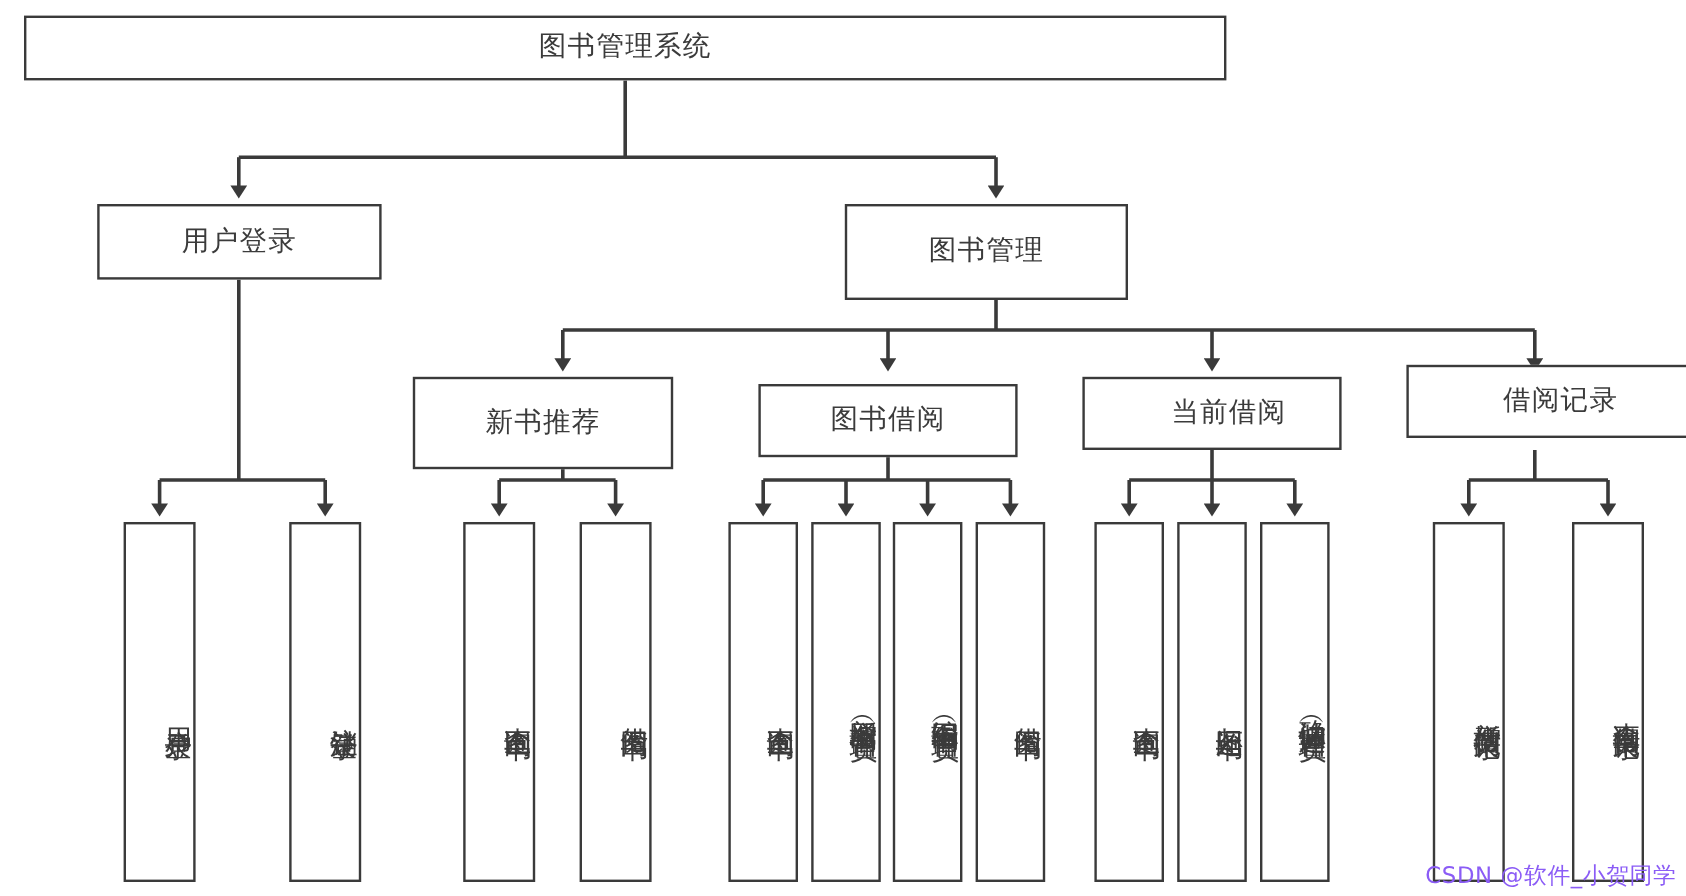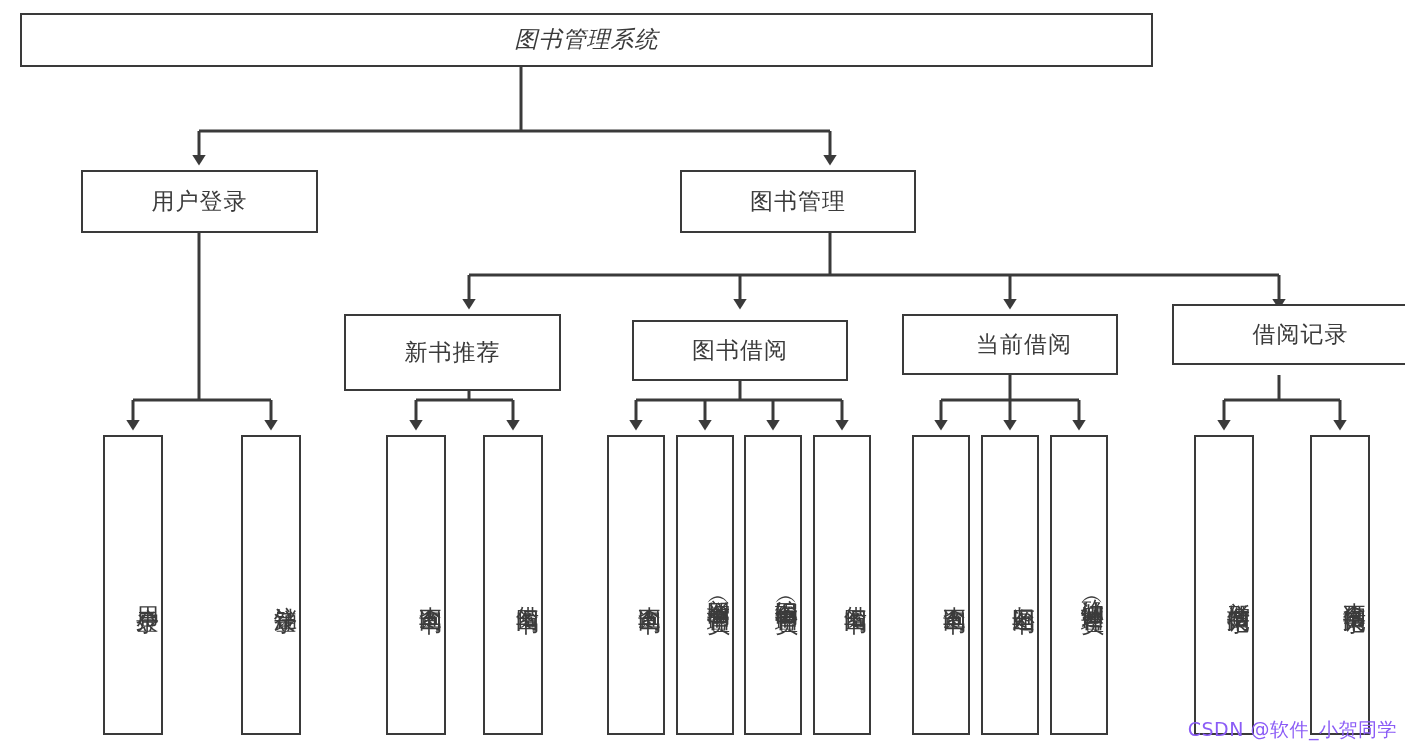--- a/index.html
+++ b/index.html
@@ -113,28 +113,28 @@
       <path d="M1010,400 L1010,421" marker-end="url(#arrow)"></path>
       <path d="M1079,400 L1079,421" marker-end="url(#arrow)"></path>
 
       <path d="M1279,375 L1279,400"></path>
       <path d="M1224,400 L1340,400"></path>
       <path d="M1224,400 L1224,421" marker-end="url(#arrow)"></path>
       <path d="M1340,400 L1340,421" marker-end="url(#arrow)"></path>
     </g>
   </svg>
 
-  <div class="node horiz" style="left:20px; top:13px; width:1133px; height:54px;font-style:italic;">
+  <div class="node horiz" style="left:20px; top:13px; width:1002px; height:54px;">
     <span>图书管理系统</span>
   </div>
 
   <div class="node horiz" style="left:81px; top:170px; width:237px; height:63px;">
     <span>用户登录</span>
   </div>
-  <div class="node horiz" style="left:680px; top:170px; width:236px; height:63px;">
+  <div class="node horiz" style="left:704px; top:170px; width:236px; height:80px;">
     <span>图书管理</span>
   </div>
 
   <div class="node horiz" style="left:344px; top:314px; width:217px; height:77px;">
     <span>新书推荐</span>
   </div>
   <div class="node horiz" style="left:632px; top:320px; width:216px; height:61px;">
     <span>图书借阅</span>
   </div>
   <div class="node horiz" style="left:902px; top:314px; width:216px; height:61px;padding-left:28px;">

